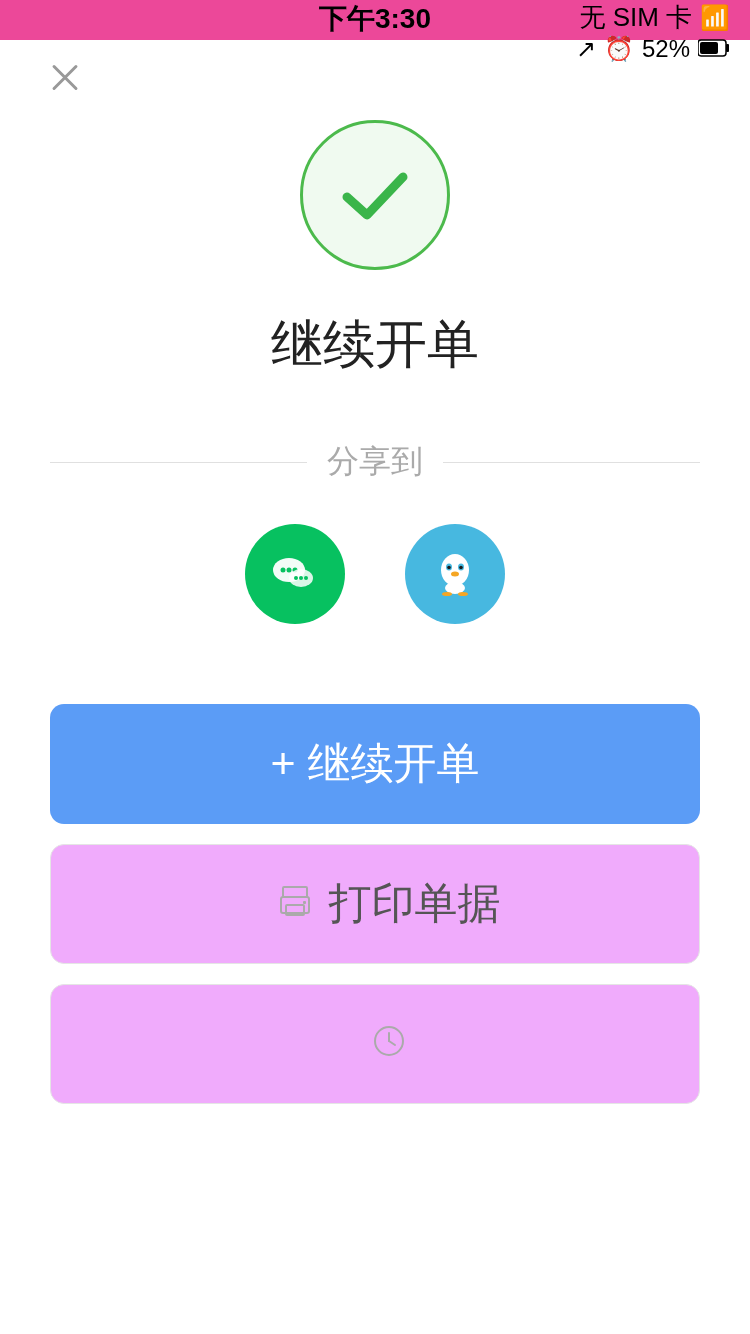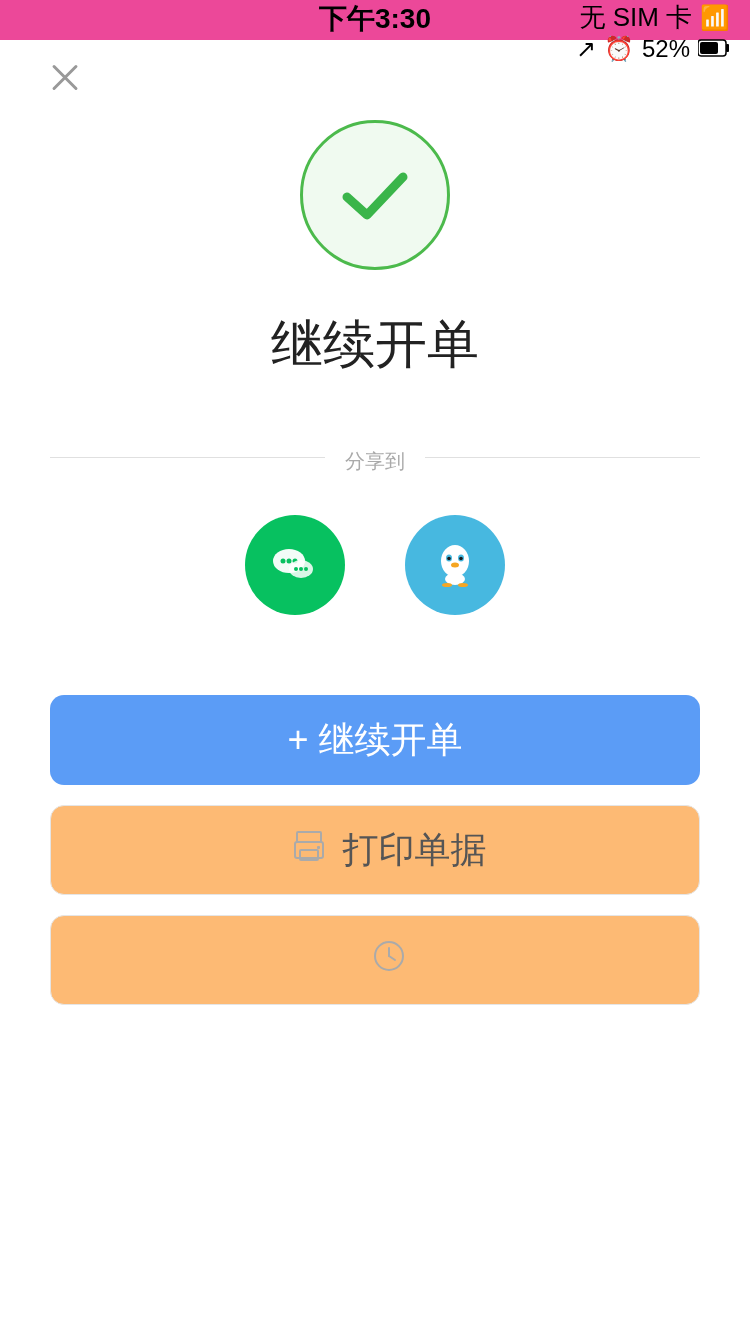--- a/index.html
+++ b/index.html
@@ -113,23 +113,22 @@
       align-items: center;
       gap: 20px;
       margin-bottom: 40px;
     }
     .divider-line {
       flex: 1;
       height: 1px;
       background: #e0e0e0;
     }
     .share-label {
-      font-size: 20px;
+      font-size: 32px;
       color: #aaa;
-      margin-top: 8px;
     }
 
     .share-icons {
       display: flex;
       gap: 60px;
       margin-bottom: 80px;
     }
     .share-btn {
       width: 100px;
       height: 100px;
@@ -148,38 +147,38 @@
 
     
     .action-buttons {
       width: 650px;
       display: flex;
       flex-direction: column;
       gap: 20px;
     }
     .action-btn {
       width: 100%;
-      height: 90px;
+      height: 120px;
       border-radius: 14px;
       display: flex;
       align-items: center;
       justify-content: center;
       gap: 16px;
-      font-size: 36px;
+      font-size: 43px;
       cursor: pointer;
       border: none;
       outline: none;
     }
     .btn-primary {
       background: #5b9cf6;
       color: #fff;
       font-weight: 400;
     }
     .btn-secondary {
-      background: #fdba74;
+      background: #f0abfc;
       color: #555;
       border: 1px solid #e5e5e5;
       padding-left: 27px;
     }
   </style>
 </head>
 <body>
 
 <div class="status-bar">
   <div class="status-left">

